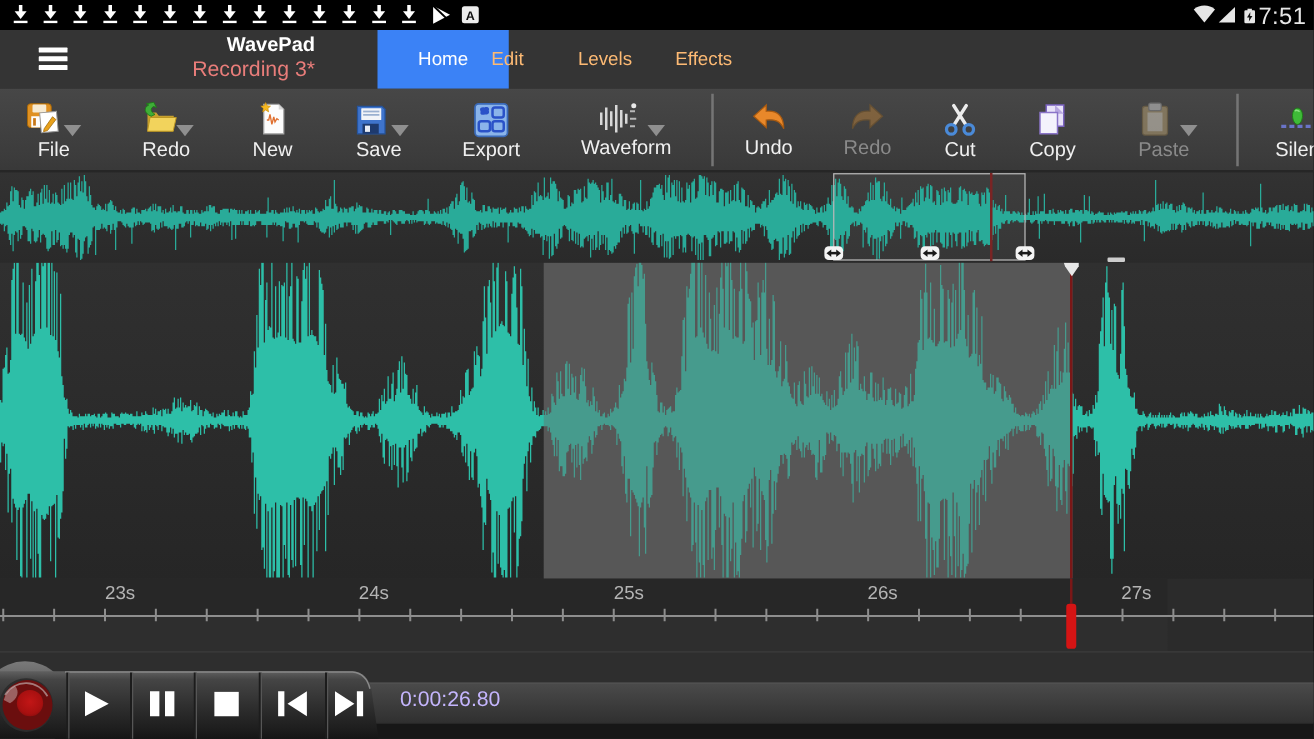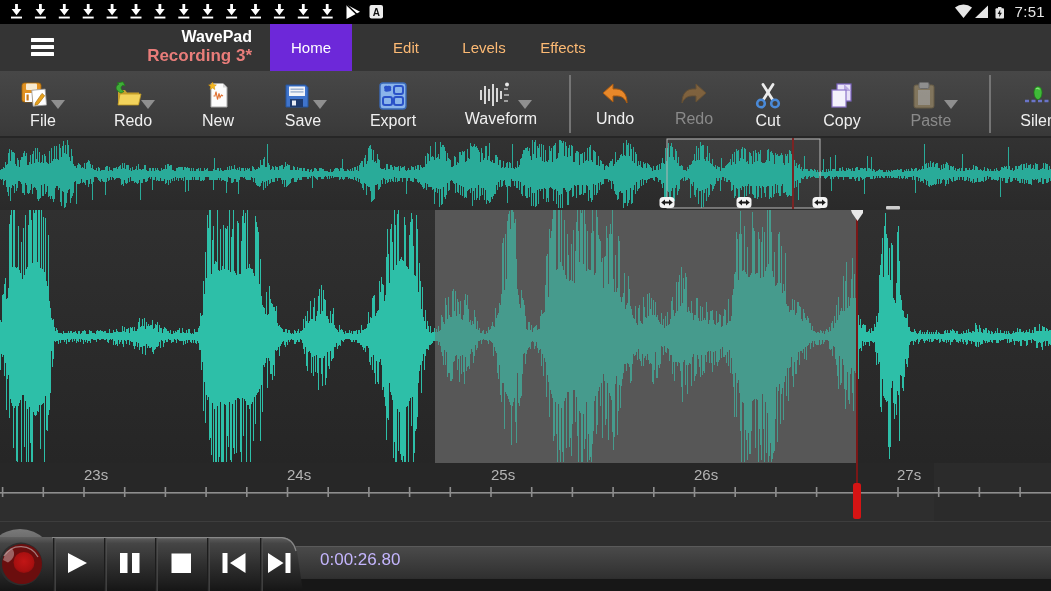--- a/index.html
+++ b/index.html
@@ -1,29 +1,29 @@
 <!DOCTYPE html>
 <html><head><meta charset="utf-8">
 <style>
 *{margin:0;padding:0;box-sizing:border-box}
 html,body{width:1051px;height:591px;overflow:hidden;background:#000;font-family:"Liberation Sans",sans-serif}
 #app{position:relative;width:1051px;height:591px;background:#2b2b2b}
 
 #status{position:absolute;left:0;top:0;width:1051px;height:24px;background:#000}
 #status svg{position:absolute;top:0;left:0}
-#stime{position:absolute;right:6px;top:3px;color:#e6e6e6;font-size:15px;letter-spacing:.3px}
+#stime{position:absolute;right:6px;top:3px;color:#e6e6e6;font-size:19px;letter-spacing:.3px}
 
 #appbar{position:absolute;left:0;top:24px;width:1051px;height:47px;background:#343434}
 #burger{position:absolute;left:31px;top:14px;width:23px;height:18px}
 #burger div{height:4px;background:#fff;margin-bottom:3px;border-radius:.5px}
 #title{position:absolute;left:92px;top:3px;width:160px;text-align:right}
 #title .t1{color:#fff;font-size:16px;font-weight:bold;line-height:19px}
-#title .t2{color:#e97d7a;font-size:17px;font-weight:bold;line-height:20px}
+#title .t2{color:#e97d7a;font-size:17px;font-weight:normal;line-height:20px}
 .tab{position:absolute;top:0;height:47px;line-height:47px;text-align:center;color:#fdba74;font-size:15px}
-#tabhome{left:270px;width:82px;background:#6d28d9;color:#fff}
+#tabhome{left:302px;width:105px;background:#3b82f6;color:#fff}
 #tabedit{left:368px;width:76px}
 #tablevels{left:444px;width:80px}
 #tabeffects{left:524px;width:78px}
 
 #toolbar{position:absolute;left:0;top:71px;width:1051px;height:67px;background:linear-gradient(#474747,#3c3c3c 80%,#383838)}
 #toolbar:after{content:"";position:absolute;left:0;bottom:0;width:100%;height:2px;background:#262626}
 .titem{position:absolute;top:0;width:90px;text-align:center}
 .titem svg{display:block;margin:10px auto 0}
 .titem.hasdrop svg{transform:translateX(-6px)}
 .titem .lb{margin-top:1px;color:#f0f0f0;font-size:16px}

